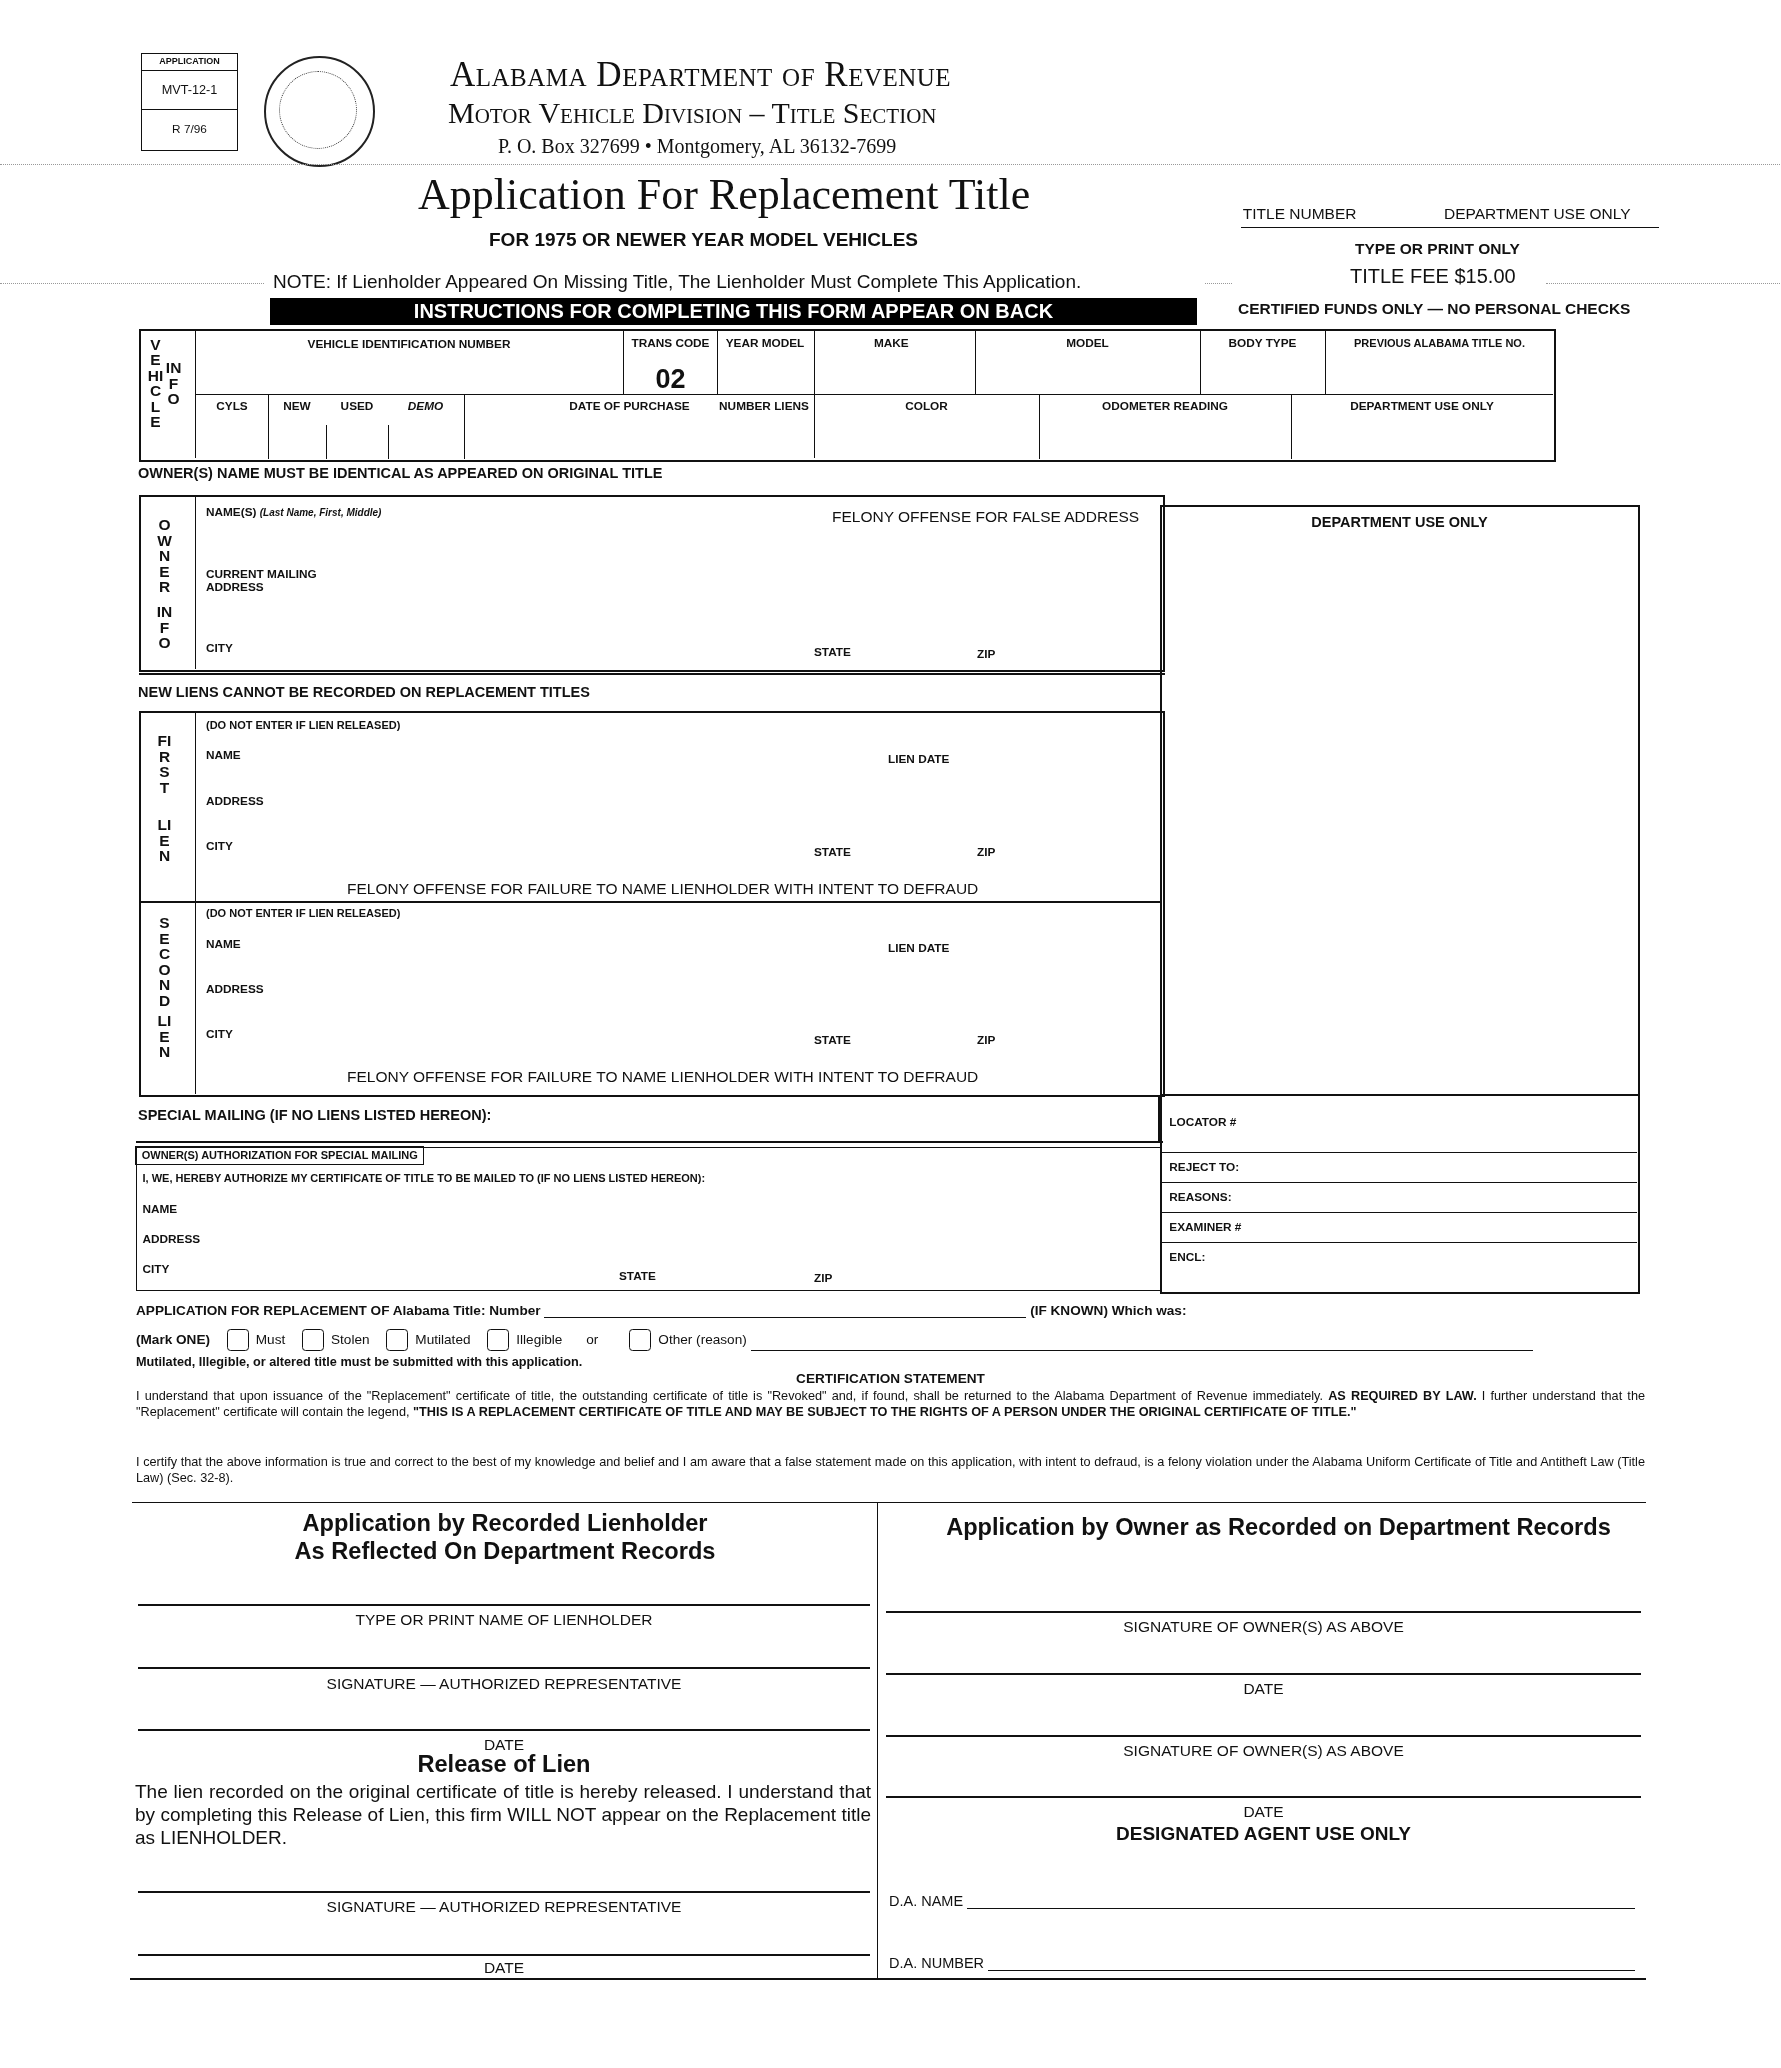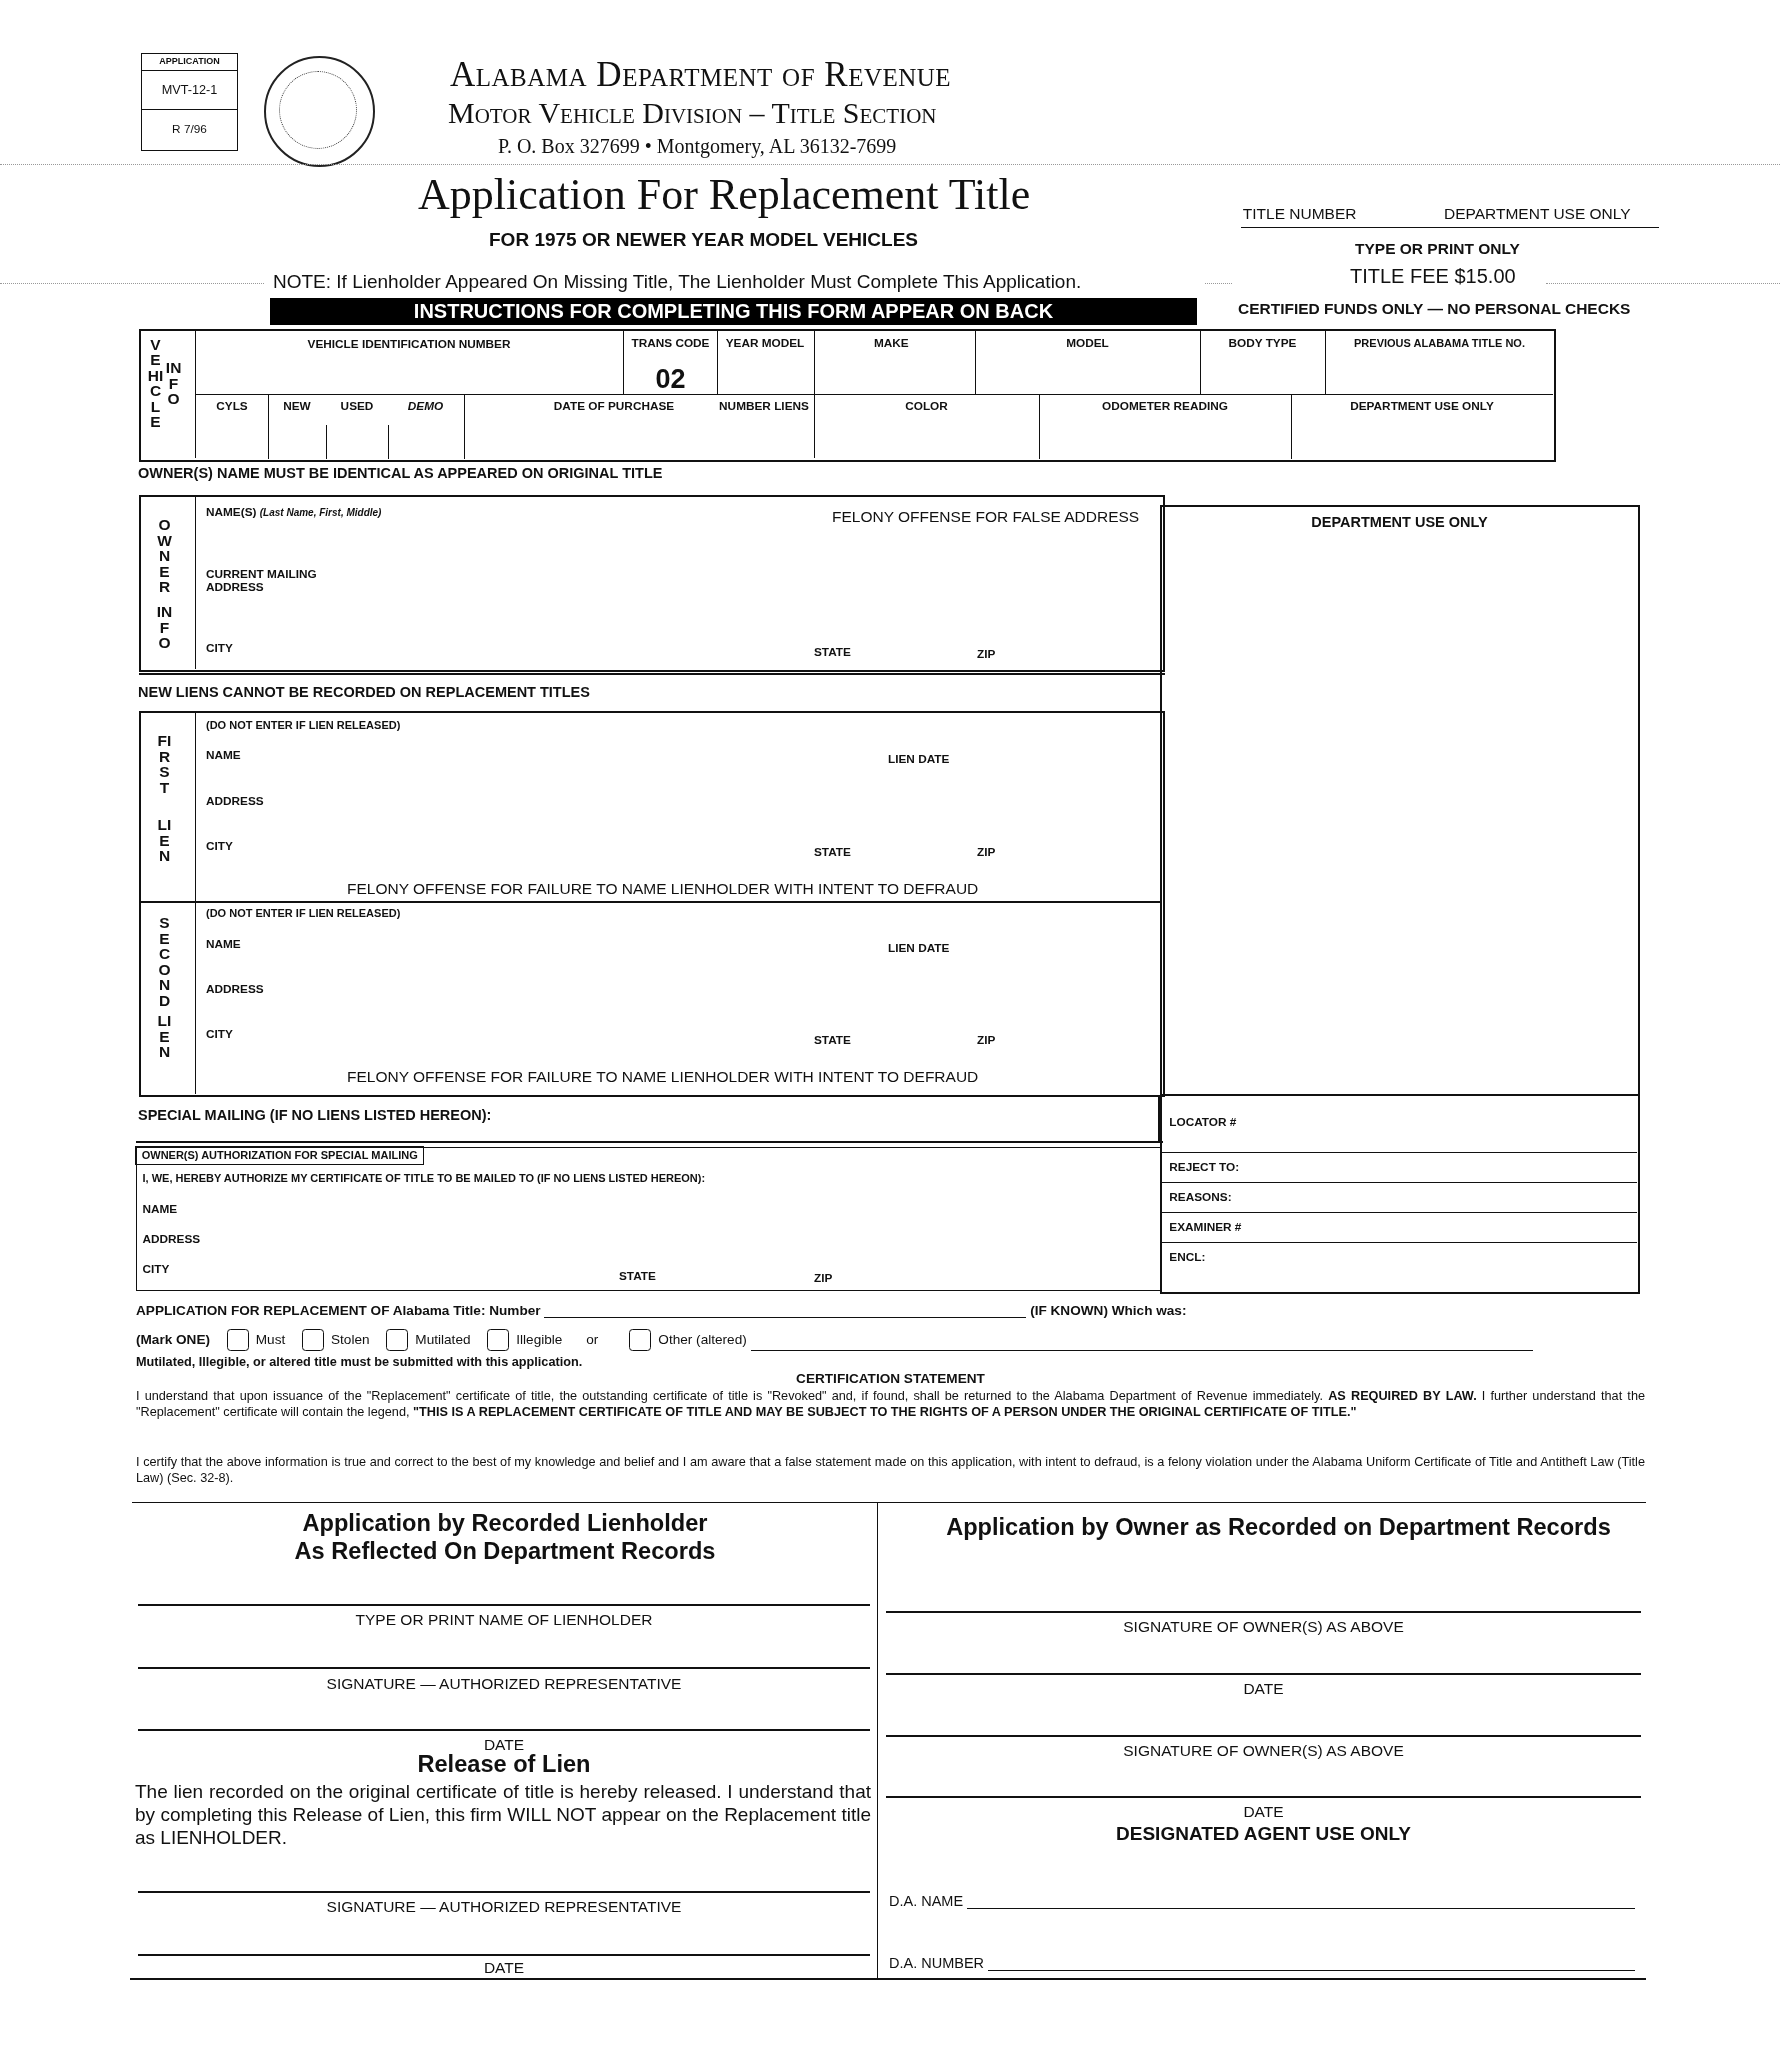--- a/index.html
+++ b/index.html
@@ -108,21 +108,21 @@
   <div class="lbl c" style="left:576px;top:5.5px;width:96px;">YEAR MODEL</div>
   <div class="lbl" style="left:733px;top:5.5px;">MAKE</div>
   <div class="lbl c" style="left:834px;top:5.5px;width:225px;">MODEL</div>
   <div class="lbl c" style="left:1059px;top:5.5px;width:125px;">BODY TYPE</div>
   <div class="lbl c" style="left:1184px;top:5.5px;width:229px;font-size:11px;">PREVIOUS ALABAMA TITLE NO.</div>
 
   <div class="lbl c" style="left:54px;top:69px;width:74px;">CYLS</div>
   <div class="lbl c" style="left:127px;top:69px;width:58px;">NEW</div>
   <div class="lbl c" style="left:185px;top:69px;width:62px;">USED</div>
   <div class="lbl c" style="left:247px;top:69px;width:75px;font-style:italic;">DEMO</div>
-  <div class="lbl c" style="left:323px;top:69px;width:300px;">DATE OF PURCHASE</div>
+  <div class="lbl c" style="left:323px;top:69px;width:331px;">DATE OF PURCHASE</div>
   <div class="lbl c" style="left:573px;top:69px;width:100px;">NUMBER LIENS</div>
   <div class="lbl c" style="left:673px;top:69px;width:225px;">COLOR</div>
   <div class="lbl c" style="left:898px;top:69px;width:252px;">ODOMETER READING</div>
   <div class="lbl c" style="left:1150px;top:69px;width:262px;">DEPARTMENT USE ONLY</div>
 </div>
 
 <div class="sec-head" style="left:138px;top:465px;">OWNER(S) NAME MUST BE IDENTICAL AS APPEARED ON ORIGINAL TITLE</div>
 
 <div class="abs box" style="left:139px;top:495px;width:1026px;height:177px;">
   <div class="vert" style="left:14.5px;top:20px;">OWNER</div>
@@ -201,21 +201,21 @@
   <span class="uline" style="width:482px;"></span>
   <b>(IF KNOWN) Which was:</b>
 </div>
 <div class="abs" style="left:136px;top:1329px;font-size:13.6px;width:1509px;">
   <b>(Mark ONE)</b>
   <span class="cb"></span><span>Must</span>
   <span class="cb"></span><span>Stolen</span>
   <span class="cb"></span><span>Mutilated</span>
   <span class="cb"></span><span>Illegible</span>
   <span style="margin-left:20px;">or</span>
-  <span class="cb" style="margin-left:27px;"></span><span>Other (altered)</span>
+  <span class="cb" style="margin-left:27px;"></span><span>Other (reason)</span>
   <span class="uline" style="width:782px;"></span>
 </div>
 <div class="abs b" style="left:136px;top:1355px;font-size:12.7px;">Mutilated, Illegible, or altered title must be submitted with this application.</div>
 
 <div class="abs b" style="left:136px;top:1371px;width:1509px;text-align:center;font-size:13.6px;">CERTIFICATION STATEMENT</div>
 <div class="abs" style="left:136px;top:1389px;width:1509px;font-size:12.7px;line-height:15.5px;text-align:justify;">
   <span>I understand that upon issuance of the "Replacement" certificate of title, the outstanding certificate of title is "Revoked" and, if found, shall be returned to the Alabama Department of Revenue immediately.</span> <b>AS REQUIRED BY LAW.</b> <span>I further understand that the "Replacement" certificate will contain the legend,</span> <b>"THIS IS A REPLACEMENT CERTIFICATE OF TITLE AND MAY BE SUBJECT TO THE RIGHTS OF A PERSON UNDER THE ORIGINAL CERTIFICATE OF TITLE."</b>
 </div>
 <div class="abs" style="left:136px;top:1455px;width:1509px;font-size:12.7px;line-height:15.5px;text-align:justify;">I certify that the above information is true and correct to the best of my knowledge and belief and I am aware that a false statement made on this application, with intent to defraud, is a felony violation under the Alabama Uniform Certificate of Title and Antitheft Law (Title Law) (Sec. 32-8).</div>
 

